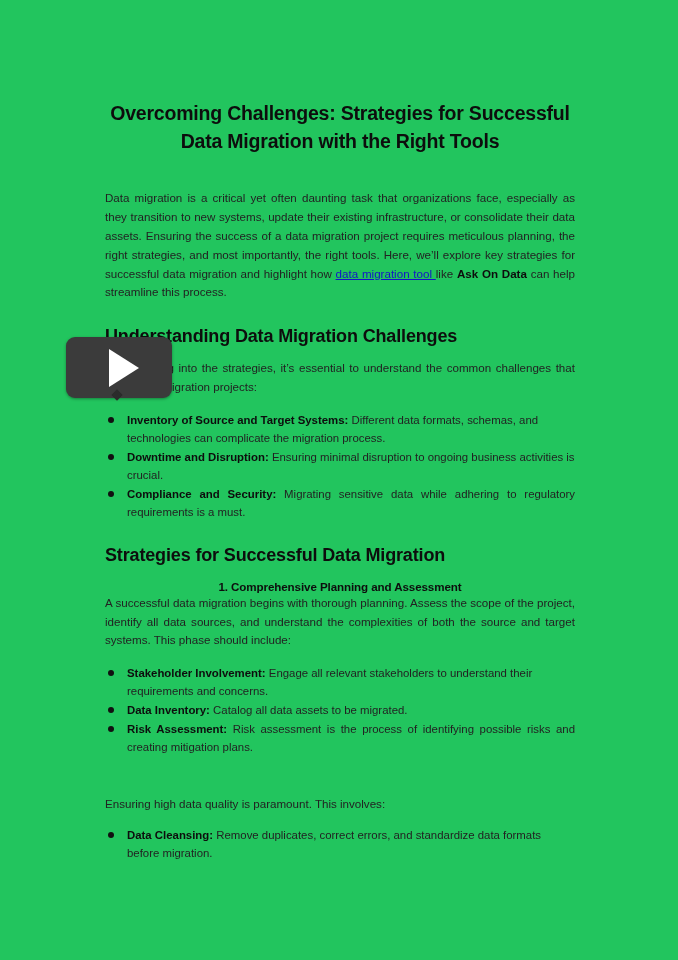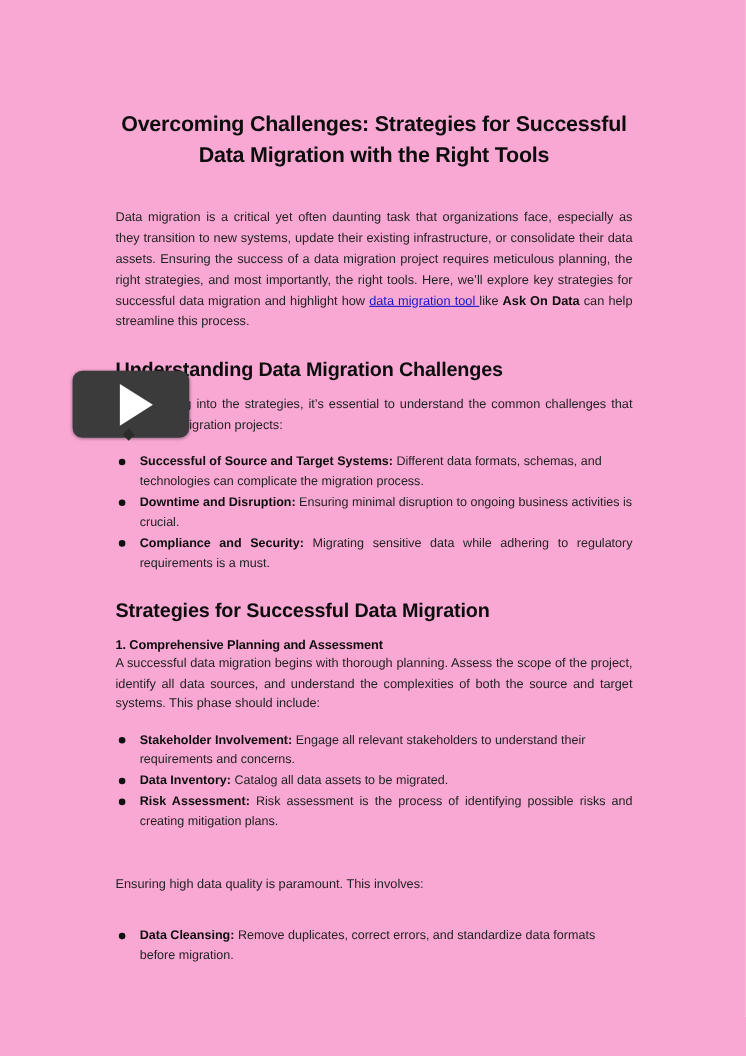--- a/index.html
+++ b/index.html
@@ -11,21 +11,21 @@
     width: 678px;
     height: 960px;
     position: relative;
     font-family: "Liberation Sans", sans-serif;
     color: #1a1a1a;
     overflow: hidden;
   }
   .page {
     position: absolute;
     inset: 0;
-    background: #f9a8d4;
+    background: #22c55e;
   }
   .content {
     position: absolute;
     left: 105px;
     top: 100px;
     width: 470px;
   }
 
   
   .doc-title {
@@ -62,20 +62,21 @@
     color: #0d0d0d;
     margin: 24px 0 12px 0;
     letter-spacing: -0.15px;
   }
   .h3 {
     font-size: 11.6px;
     font-weight: bold;
     color: #0d0d0d;
     margin: 14px 0 1px 0;
     letter-spacing: -0.1px;
+    text-align: center;
   }
 
   
   ul.bullets {
     list-style: none;
     margin: 12px 0 12px 0;
     padding: 0;
   }
   ul.bullets li {
     position: relative;
@@ -143,41 +144,41 @@
 
     <h1 class="doc-title">Overcoming Challenges: Strategies for Successful Data Migration with the Right Tools</h1>
 
     <p class="para"><span>Data migration is a critical yet often daunting task that organizations face, especially as they transition to new systems, update their existing infrastructure, or consolidate their data assets. Ensuring the success of a data migration project requires meticulous planning, the right strategies, and most importantly, the right tools. Here, we’ll explore key strategies for successful data migration and highlight how </span><a class="doclink" href="#">data migration tool </a><span>like </span><span class="bold">Ask On Data</span><span> can help streamline this process.</span></p>
 
     <h2 class="h2">Understanding Data Migration Challenges</h2>
 
     <p class="para">Before diving into the strategies, it’s essential to understand the common challenges that derail data migration projects:</p>
 
     <ul class="bullets">
-      <li><span class="lead">Successful of Source and Target Systems:</span><span> Different data formats, schemas, and technologies can complicate the migration process.</span></li>
+      <li><span class="lead">Inventory of Source and Target Systems:</span><span> Different data formats, schemas, and technologies can complicate the migration process.</span></li>
       <li><span class="lead">Downtime and Disruption:</span><span> Ensuring minimal disruption to ongoing business activities is crucial.</span></li>
       <li class="justify"><span class="lead">Compliance and Security:</span><span> Migrating sensitive data while adhering to regulatory requirements is a must.</span></li>
     </ul>
 
     <h2 class="h2">Strategies for Successful Data Migration</h2>
 
     <h3 class="h3">1. Comprehensive Planning and Assessment</h3>
 
     <p class="para">A successful data migration begins with thorough planning. Assess the scope of the project, identify all data sources, and understand the complexities of both the source and target systems. This phase should include:</p>
 
     <ul class="bullets">
       <li><span class="lead">Stakeholder Involvement:</span><span> Engage all relevant stakeholders to understand their requirements and concerns.</span></li>
       <li><span class="lead">Data Inventory:</span><span> Catalog all data assets to be migrated.</span></li>
       <li class="justify"><span class="lead">Risk  Assessment:</span><span> Risk assessment is the  process of identifying possible risks and creating mitigation plans.</span></li>
     </ul>
 
 
     <p class="para tight">Ensuring high data quality is paramount. This involves:</p>
 
-    <ul class="bullets" style="margin-top:28px;">
+    <ul class="bullets" style="margin-top:12px;">
       <li><span class="lead">Data Cleansing:</span><span> Remove duplicates, correct errors, and standardize data formats before migration.</span></li>
     </ul>
 
   </div>
 
   <div class="video-overlay">
     <div class="tri"></div>
   </div>
   <div class="video-marker"></div>
 

